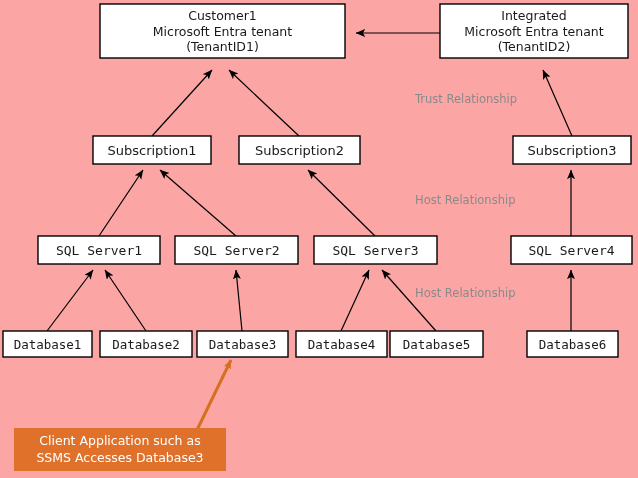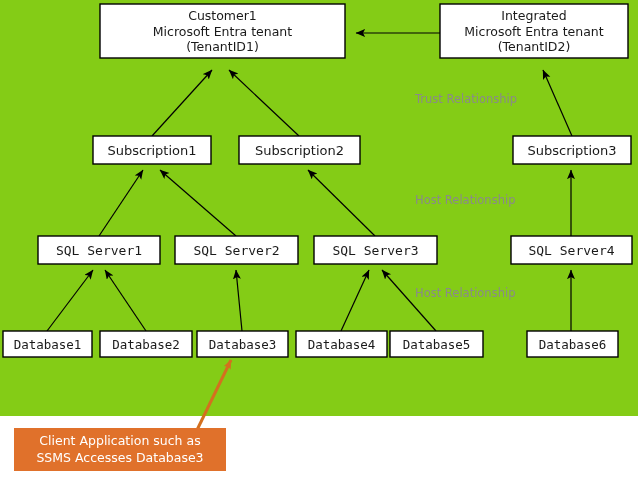--- a/index.html
+++ b/index.html
@@ -1,18 +1,18 @@
 <!DOCTYPE html>
 <html><head>
 <meta charset="utf-8">
 <style>
   html,body{margin:0;padding:0;background:#ffffff;}
   body{width:638px;height:478px;overflow:hidden;
        font-family:"DejaVu Sans","Liberation Sans",sans-serif;}
-  #diagram{position:relative;width:638px;height:416px;background:#84cc16;}
+  #diagram{position:relative;width:638px;height:478px;background:#fca5a5;}
   svg{position:absolute;left:0;top:0;width:638px;height:478px;}
   .node-box{fill:#ffffff;stroke:#000000;stroke-width:1.4;}
   .node-text{fill:#1a1a1a;text-anchor:middle;dominant-baseline:middle;}
   .tenant-text{font-size:12.5px;font-family:"DejaVu Sans","Liberation Sans",sans-serif;}
   .sub-text{font-size:13px;font-family:"DejaVu Sans","Liberation Sans",sans-serif;}
   .srv-text{font-size:13px;font-family:"DejaVu Sans Mono","Liberation Mono",monospace;letter-spacing:0px;}
   .db-text{font-size:12.5px;font-family:"DejaVu Sans Mono","Liberation Mono",monospace;}
   .edge{stroke:#000000;stroke-width:1.2;fill:none;}
   .rel-label{fill:#8a8a8a;font-size:11.5px;text-anchor:start;dominant-baseline:middle;
              font-family:"DejaVu Sans","Liberation Sans",sans-serif;}

